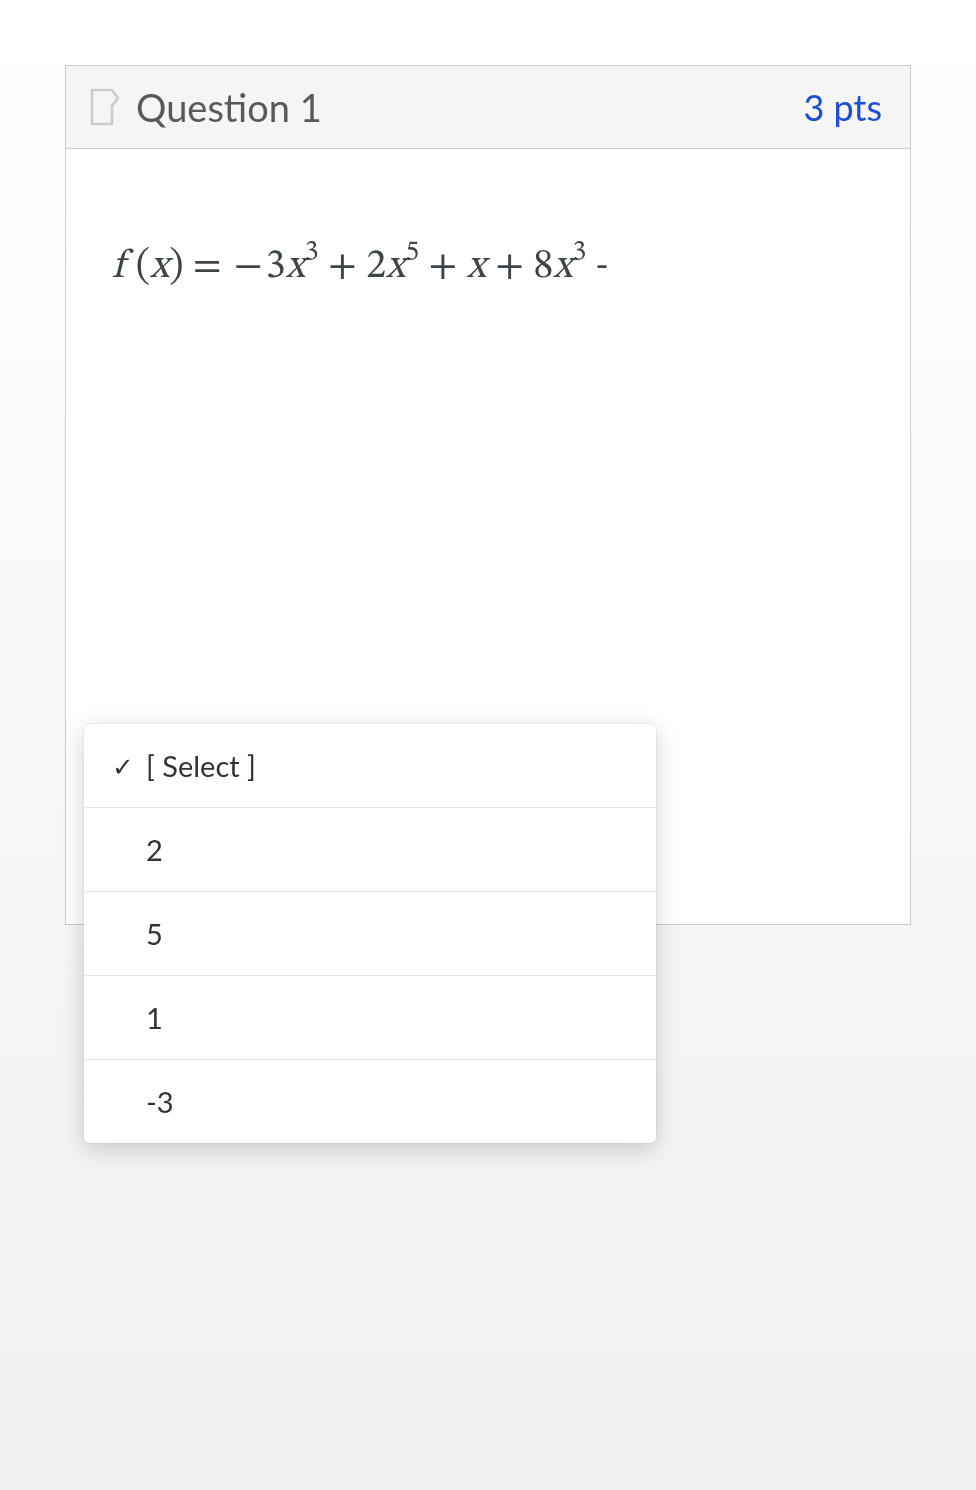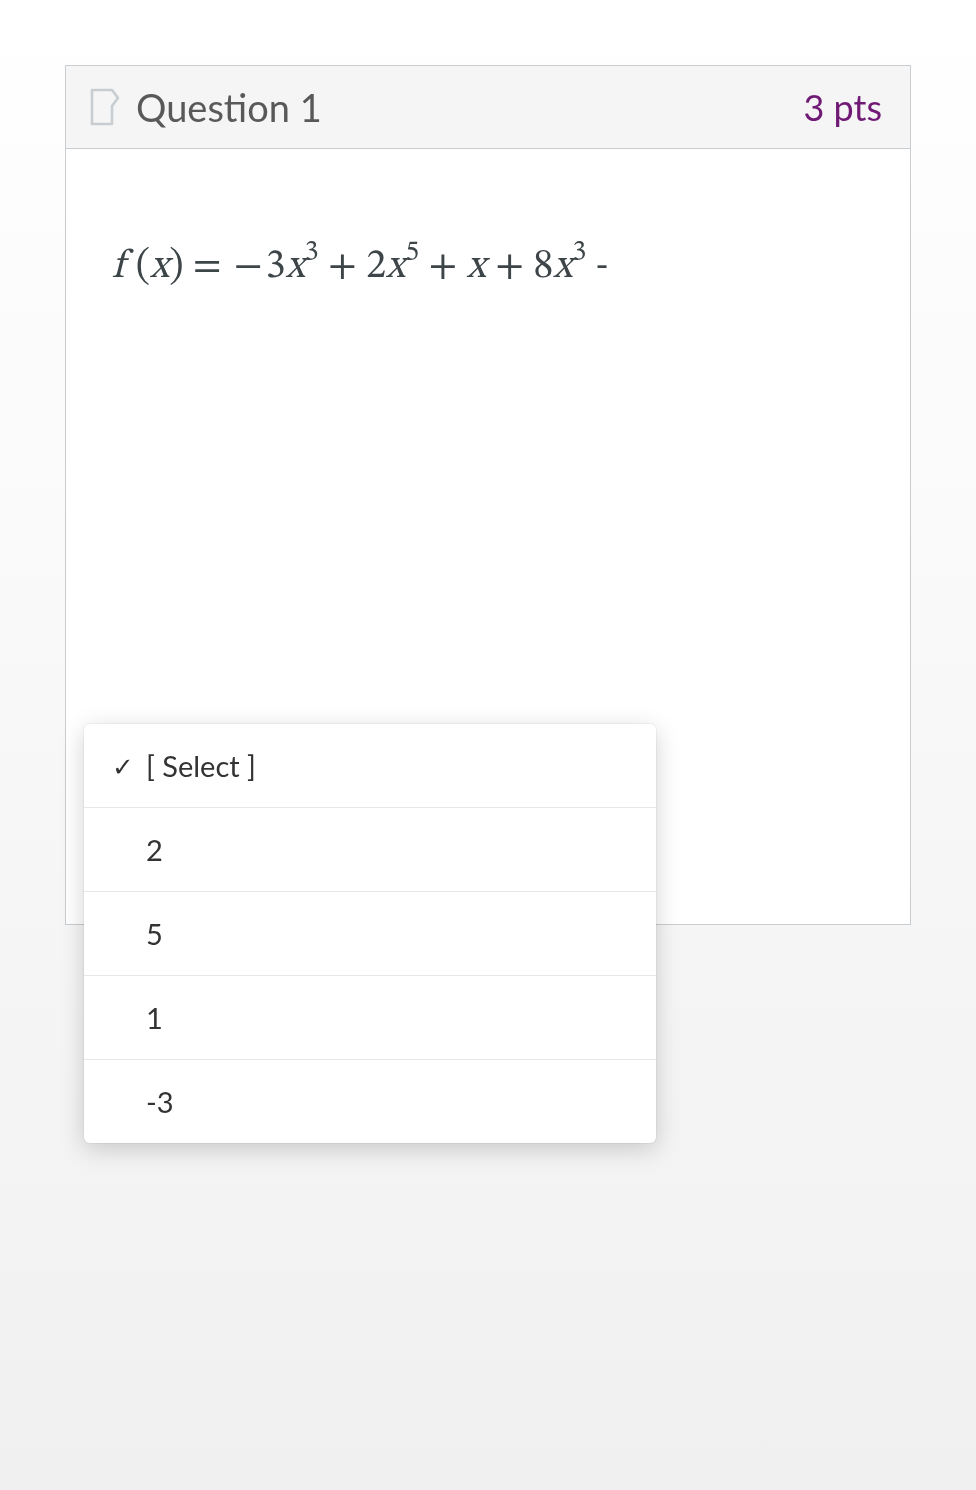--- a/index.html
+++ b/index.html
@@ -34,21 +34,21 @@
       display: inline-block;
     }
     .bookmark-icon svg { display: block; }
     .question-title {
       font-size: 38px;
       color: #595959;
       font-weight: 400;
     }
     .points {
       font-size: 36px;
-      color: #701a75;
+      color: #1d4ed8;
       font-weight: 400;
     }
     .question-body {
       padding: 90px 42px 60px 46px;
       position: relative;
     }
     .prompt-text {
       font-size: 35px;
       color: #3d4549;
       line-height: 1.72;

